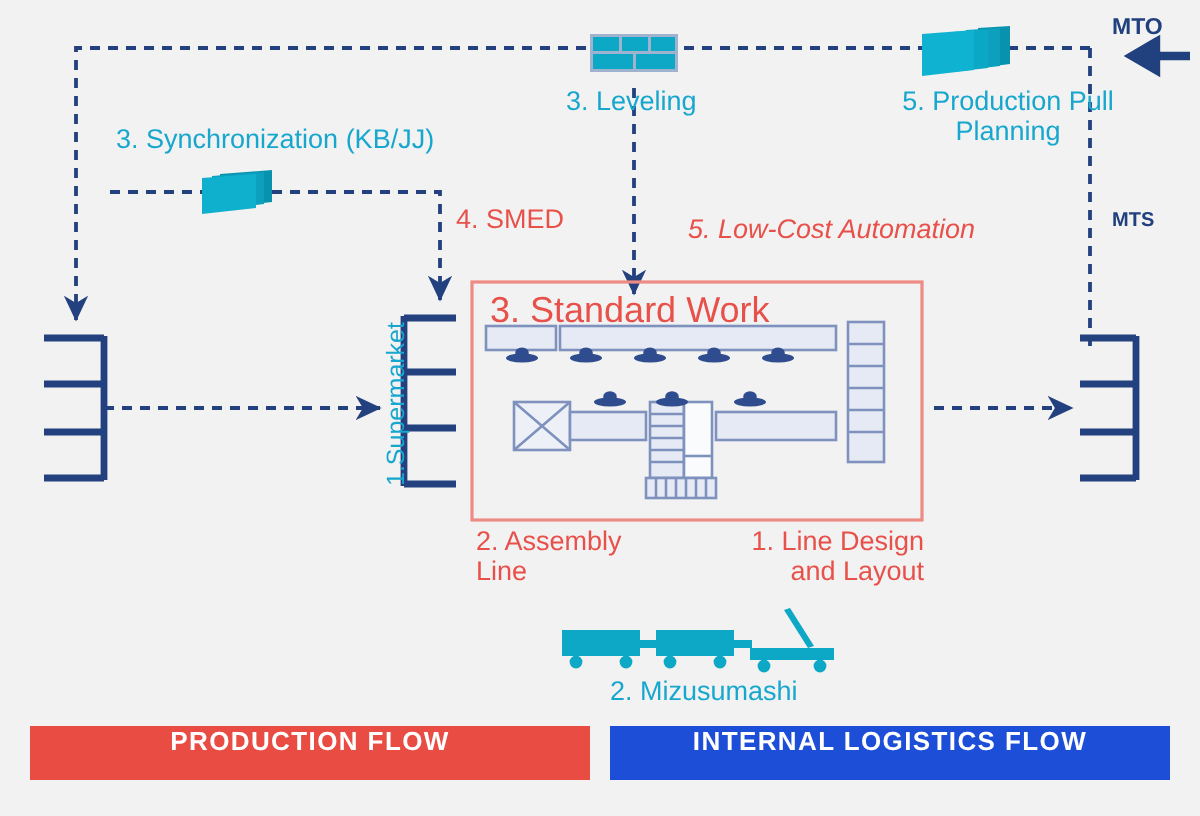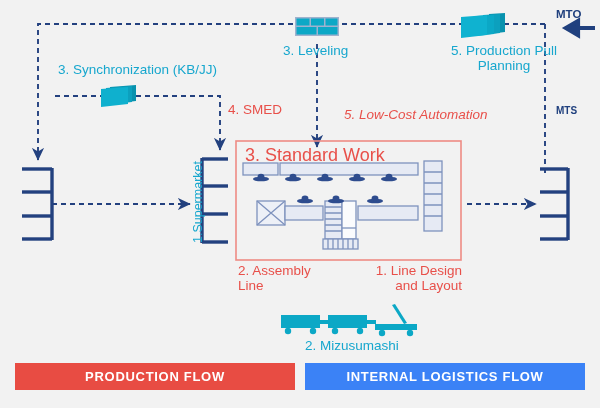--- a/index.html
+++ b/index.html
@@ -11,25 +11,25 @@
   }
   #stage{position:relative;width:600px;height:408px;}
   #svgroot{position:absolute;left:0;top:0;width:600px;height:408px;}
 
   .lbl{position:absolute;white-space:pre;line-height:1.12;}
   .lbl-cyan{color:#17A7CE;}
   .lbl-red{color:#E8504A;}
   .lbl-navy{color:#20407E;font-weight:bold;}
 
   .legend{
-    position:absolute;display:flex;align-items:center;justify-content:center;
+    position:absolute;display:flex;align-items:flex-start;justify-content:center;
     color:#ffffff;font-weight:bold;letter-spacing:.7px;font-size:13px;
   }
   .legend-prod{background:#E84C43;}
-  .legend-log{background:#3b82f6;}
+  .legend-log{background:#1d4ed8;}
 
   .vtext{
     position:absolute;
     transform-origin:0 0;
     transform:rotate(-90deg);
     white-space:nowrap;
     color:#17A7CE;
   }
 </style>
 </head>

